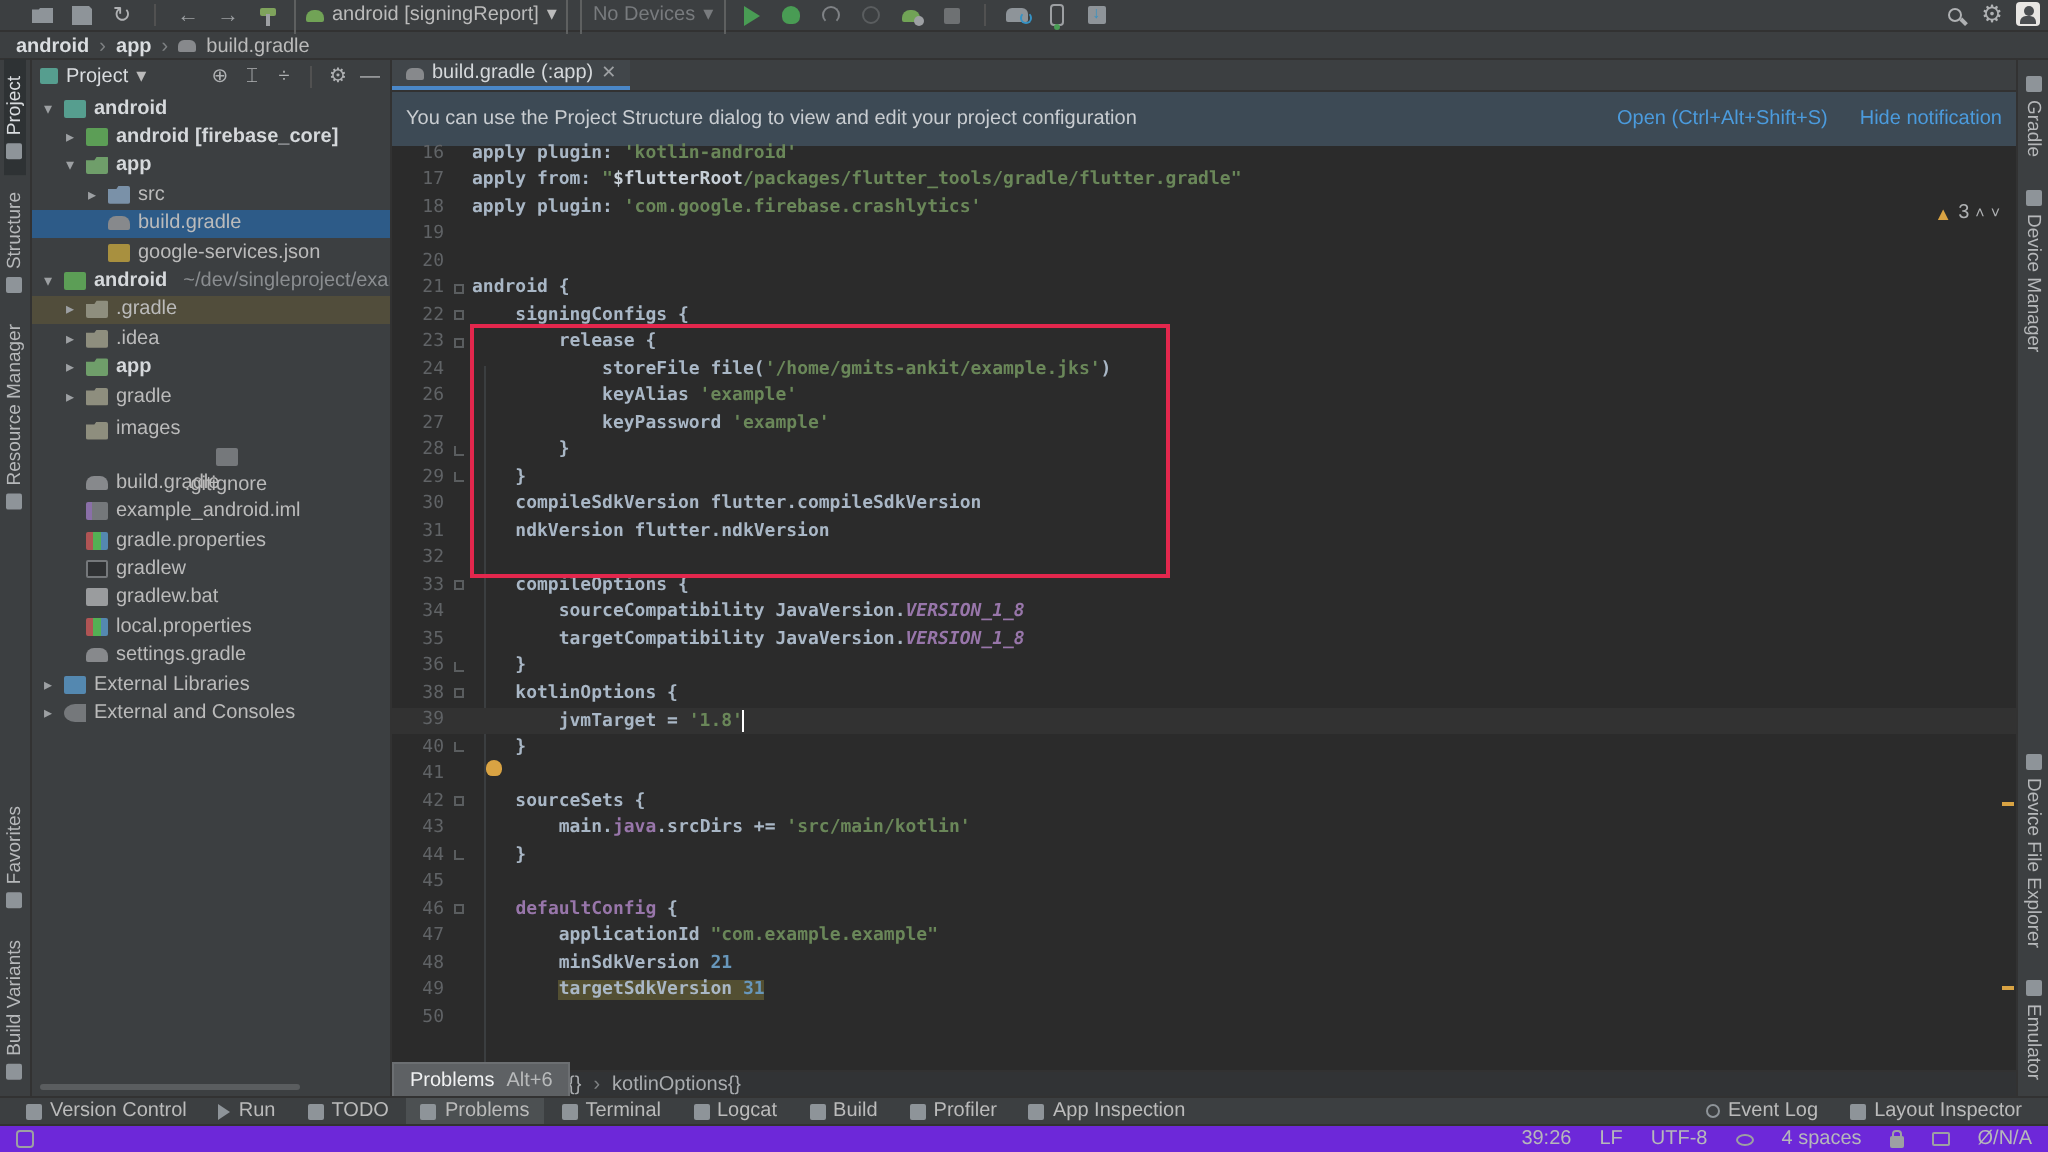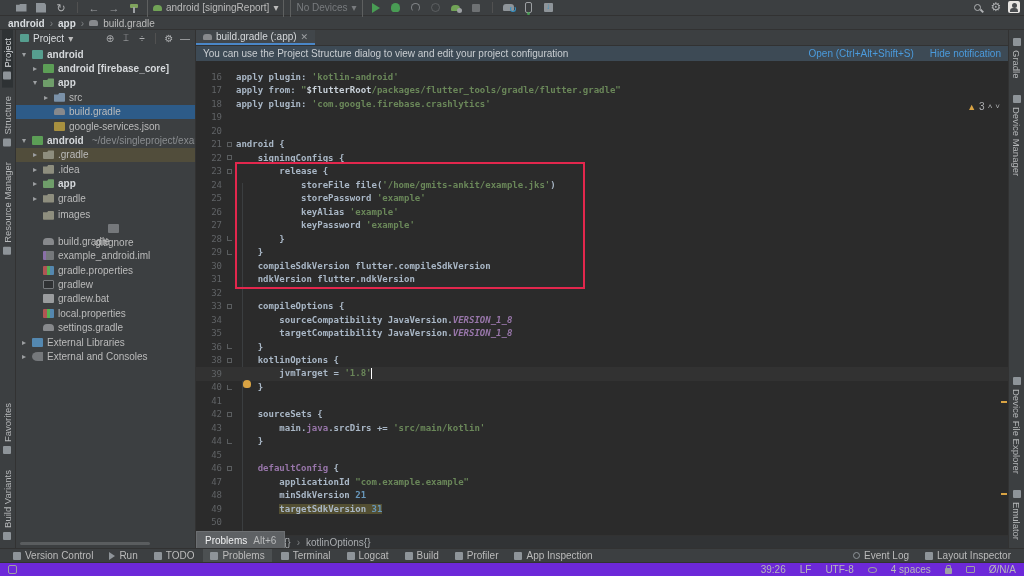--- a/index.html
+++ b/index.html
@@ -81,21 +81,21 @@
   .tic.file-run { background:#2F3133; border:1px solid #75787B; }
   .tic.file-bat { background:#9A9C9E; }
   .tic.lib { background:#5488B0; }
   .tic.scratch { background:#75787B; border-radius:50% 0 0 50%; }
   .hscroll { position:absolute; left:4px; bottom:3px; width:130px; height:3px; background:#5A5D5F; border-radius:2px; }
   
   .editor { position:absolute; left:196px; top:30px; right:16px; bottom:28px; background:#2B2B2B; overflow:hidden; }
   .tabbar { height:16px; background:#3C3F41; border-bottom:1px solid #323232; display:flex; }
   .tab { display:flex; align-items:center; gap:4px; padding:0 7px; background:#41464A; border-bottom:2px solid #4A87C8; color:#D5D8DB; }
   .tab .x { color:#9DA0A3; font-size:9px; }
-  .notif { height:15px; background:#3D4A55; display:flex; align-items:center; padding:0 7px; color:#C9CDD1; }
+  .notif { height:27px; background:#3D4A55; display:flex; align-items:center; padding:0 7px; color:#C9CDD1; }
   .notif .sp { flex:1; }
   .notif a { color:#4B9BDD; text-decoration:none; margin-left:16px; }
   .codewrap { position:absolute; left:0; top:31px; right:0; bottom:13px; padding-top:9px; }
   .cl { height:13.5px; display:flex; align-items:center; position:relative; }
   .cl.cur { background:#323232; }
   .ln { width:26px; flex:none; text-align:right; color:#606366; font-family:"DejaVu Sans Mono",monospace; font-size:9px; }
   .fd { width:14px; flex:none; display:flex; align-items:center; justify-content:center; }
   .fd .fs { width:5px; height:5px; border:1px solid #5A5D5F; }
   .fd .fe { width:5px; height:5px; border-left:1px solid #5A5D5F; border-bottom:1px solid #5A5D5F; }
   .ct { font-family:"DejaVu Sans Mono",monospace; font-size:9px; font-weight:bold; color:#A9B7C6; white-space:pre; }
@@ -433,25 +433,20 @@
           <span class="fs"></span>
         </span>
         <span class="ct"><span>        release {</span></span>
       </div>
       <div class="cl">
         <span class="ln">24</span>
         <span class="fd"></span>
         <span class="ct"><span>            storeFile file(</span><span class="s">'/home/gmits-ankit/example.jks'</span><span>)</span></span>
       </div>
       <div class="cl">
-        <span class="ln">25</span>
-        <span class="fd"></span>
-        <span class="ct"><span>            storePassword </span><span class="s">'example'</span></span>
-      </div>
-      <div class="cl">
         <span class="ln">26</span>
         <span class="fd"></span>
         <span class="ct"><span>            keyAlias </span><span class="s">'example'</span></span>
       </div>
       <div class="cl">
         <span class="ln">27</span>
         <span class="fd"></span>
         <span class="ct"><span>            keyPassword </span><span class="s">'example'</span></span>
       </div>
       <div class="cl">

